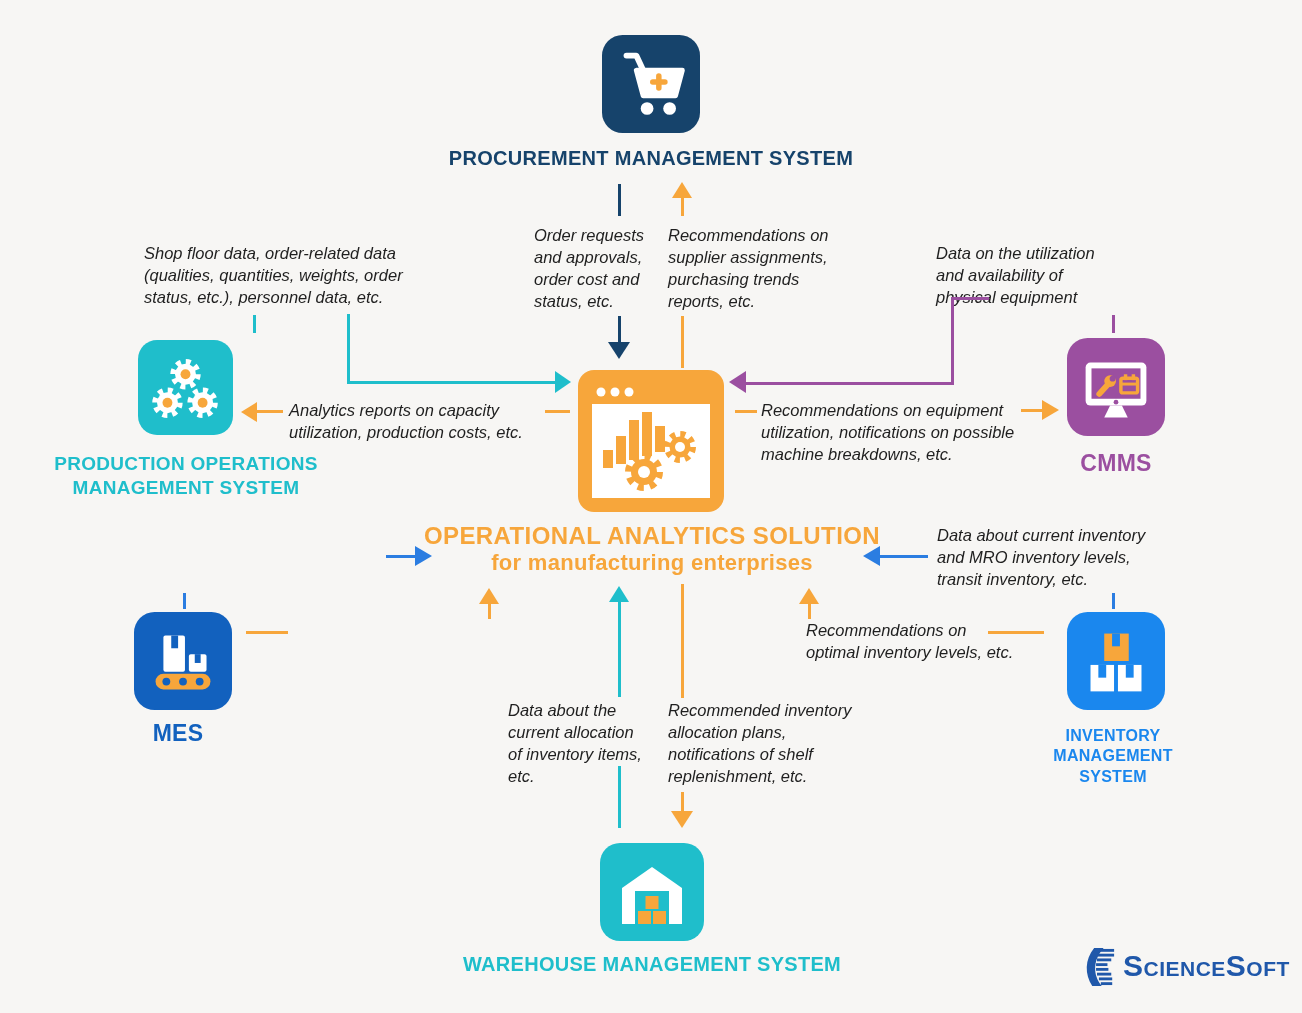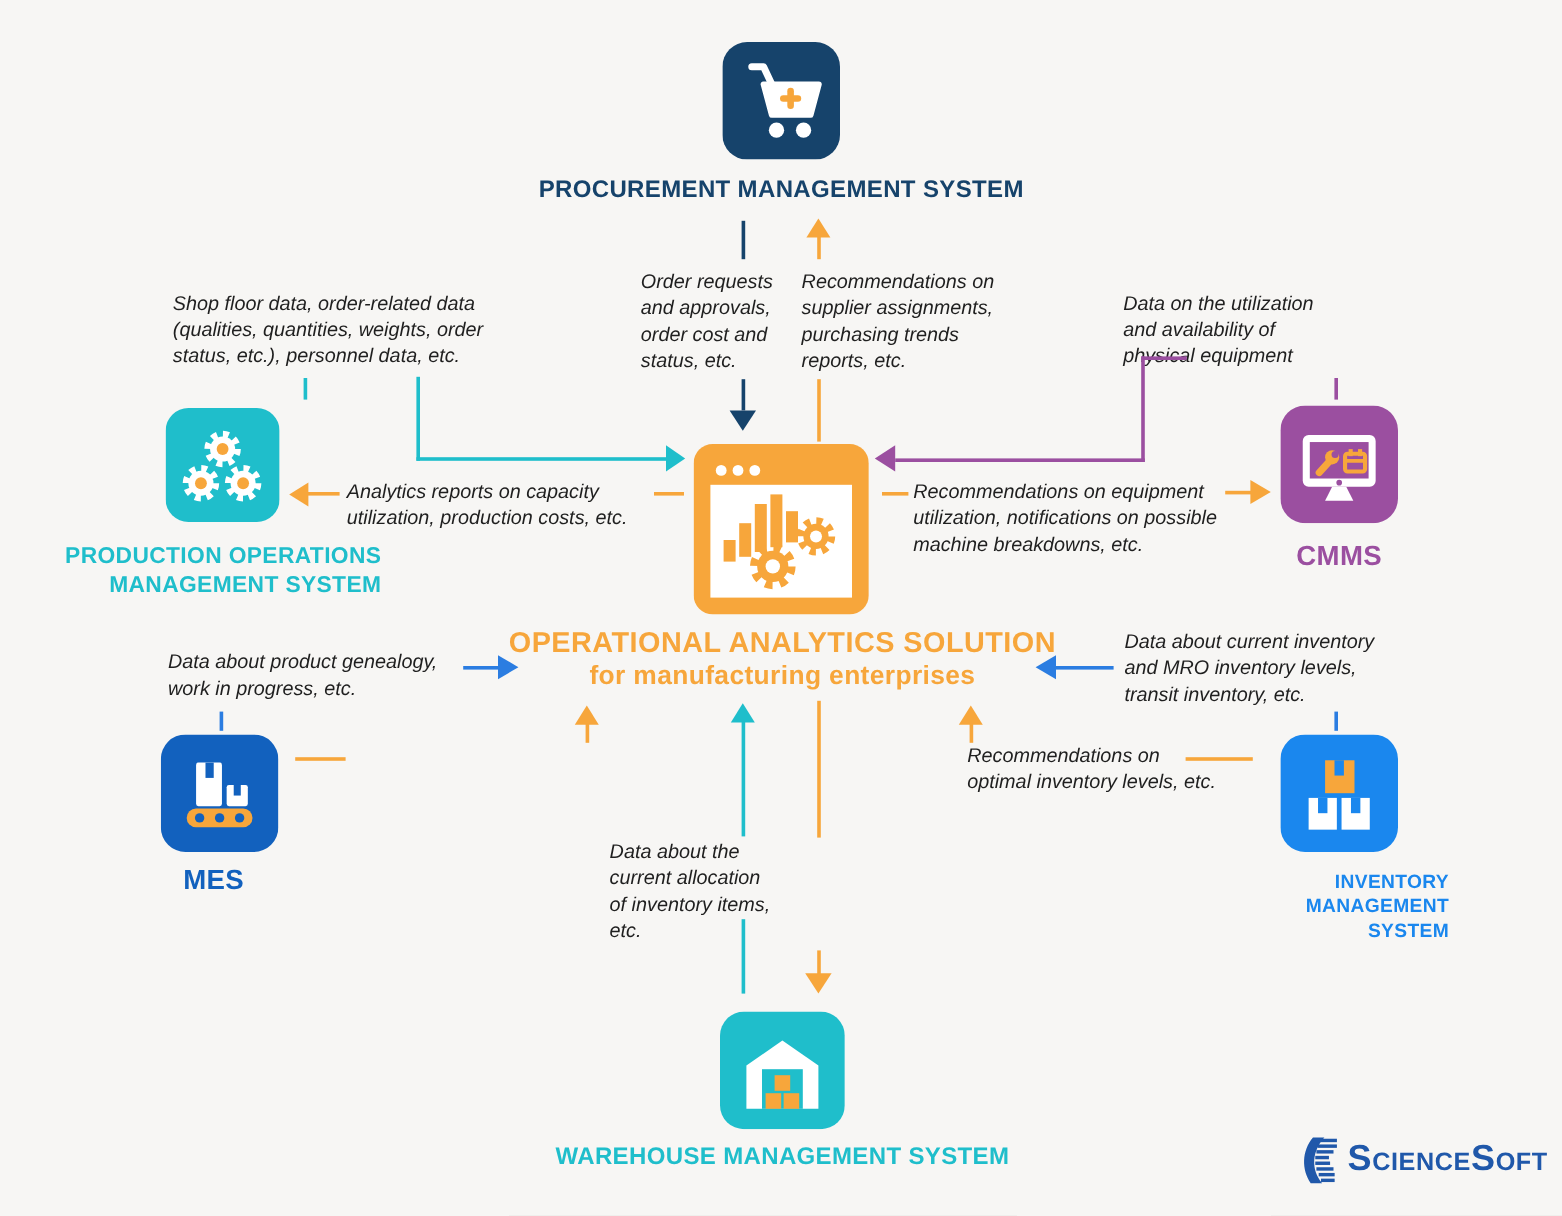--- a/index.html
+++ b/index.html
@@ -5,21 +5,21 @@
   html,body{margin:0;padding:0;background:#e9e9e7;}
   #canvas{
     position:relative;width:1302px;height:1013px;overflow:hidden;
     background:#f7f6f4;
     font-family:"Liberation Sans","DejaVu Sans",sans-serif;
   }
   .icon{position:absolute;}
   .icon svg{display:block;width:100%;height:100%;}
   .sys-label{
     position:absolute;transform:translateX(-50%);
-    font-weight:700;text-align:right;white-space:pre-line;
+    font-weight:700;text-align:center;white-space:pre-line;
     letter-spacing:.3px;line-height:1.28;
   }
   .ann{
     position:absolute;font-style:italic;color:#1f1f1f;
     font-size:16.5px;line-height:22px;white-space:pre-line;
   }
   .ln{position:absolute;}
   .tri{position:absolute;width:0;height:0;border-style:solid;border-color:transparent;}
   
   .c-navy{background:#16436b;} .c-teal{background:#1fbecb;}
@@ -184,31 +184,33 @@
 (qualities, quantities, weights, order
 status, etc.), personnel data, etc.</div>
   <div class="ann" style="left:936px;top:242px">Data on the utilization
 and availability of
 physical equipment</div>
   <div class="ann" style="left:289px;top:399px">Analytics reports on capacity
 utilization, production costs, etc.</div>
   <div class="ann" style="left:761px;top:399px">Recommendations on equipment
 utilization, notifications on possible
 machine breakdowns, etc.</div>
-  <div class="ann" style="left:140px;top:541px">Data about product genealogy,
-work in progress, etc.</div>
   <div class="ann" style="left:937px;top:524px">Data about current inventory
 and MRO inventory levels,
 transit inventory, etc.</div>
   <div class="ann" style="left:806px;top:619px">Recommendations on
 optimal inventory levels, etc.</div>
   <div class="ann" style="left:508px;top:699px">Data about the
 current allocation
 of inventory items,
 etc.</div>
+  <div class="ann" style="left:668px;top:699px">Recommended inventory
+allocation plans,
+notifications of shelf
+replenishment, etc.</div>
 
   <div class="ln c-navy" style="left:618px;top:184px;width:3px;height:32px"></div>
   <div class="ln c-navy" style="left:618px;top:316px;width:3px;height:26px"></div>
   <div class="tri tri-down-navy" style="left:608px;top:342px"></div>
 
   <div class="tri tri-up-orange" style="left:672px;top:182px"></div>
   <div class="ln c-orange" style="left:681px;top:197px;width:3px;height:19px"></div>
   <div class="ln c-orange" style="left:681px;top:316px;width:3px;height:52px"></div>
 
   <div class="ln c-teal" style="left:253px;top:315px;width:3px;height:18px"></div>

